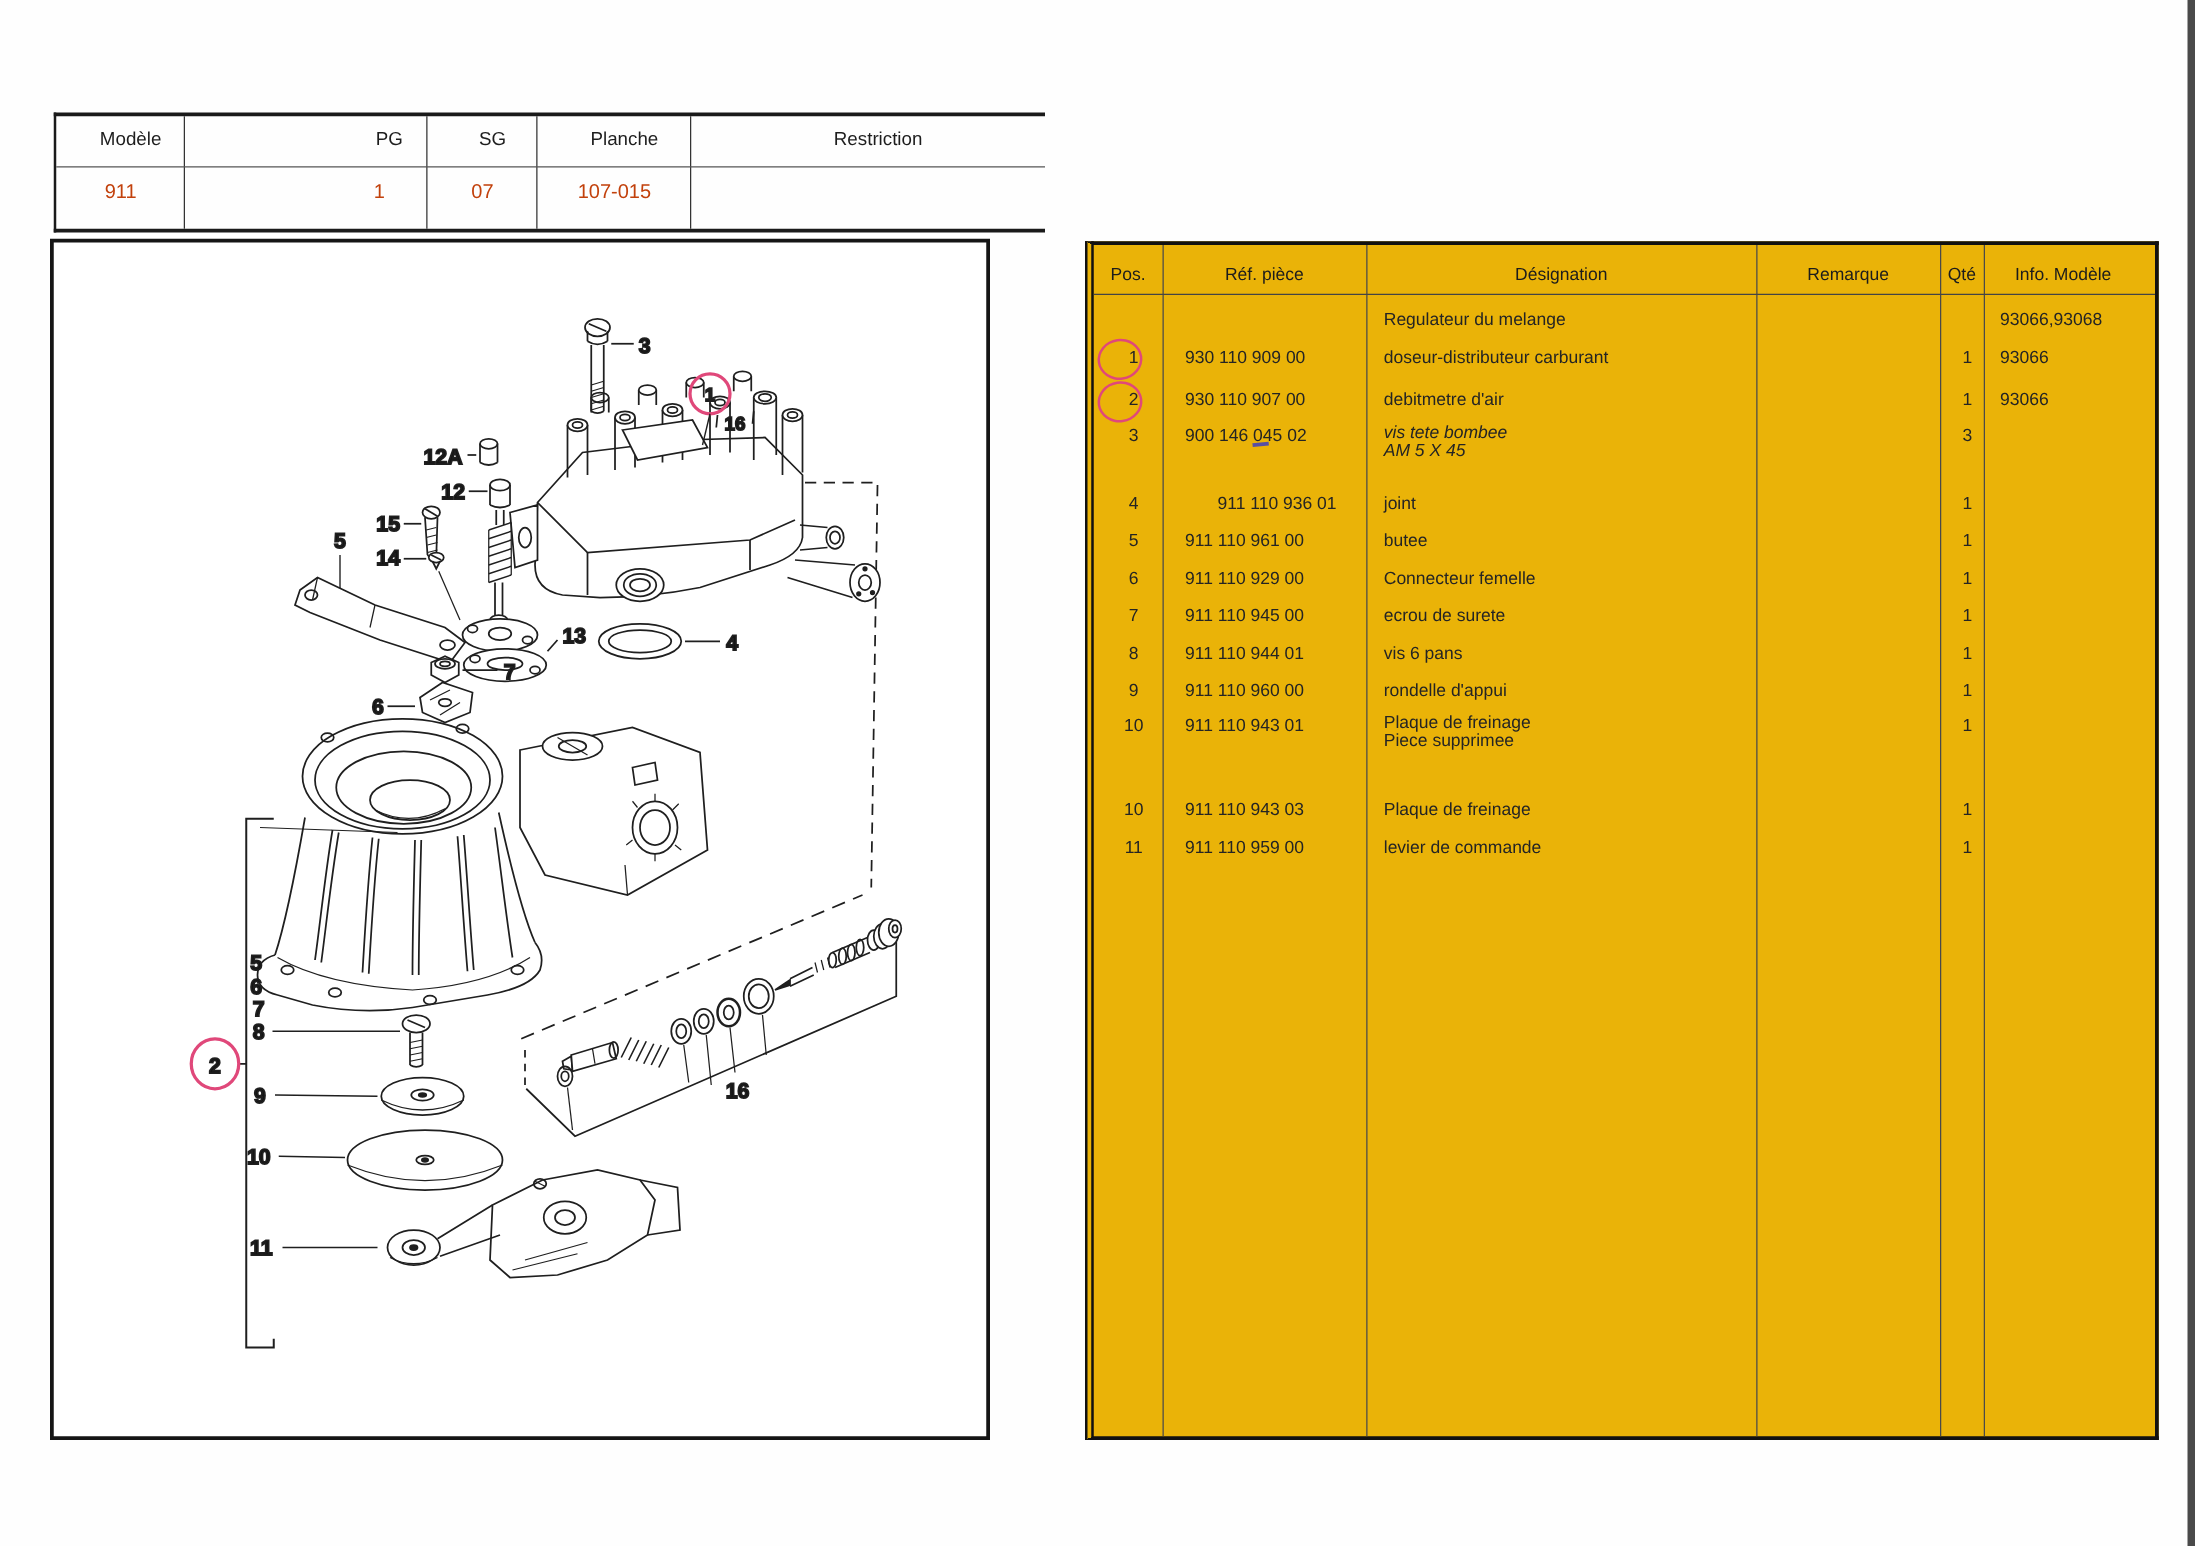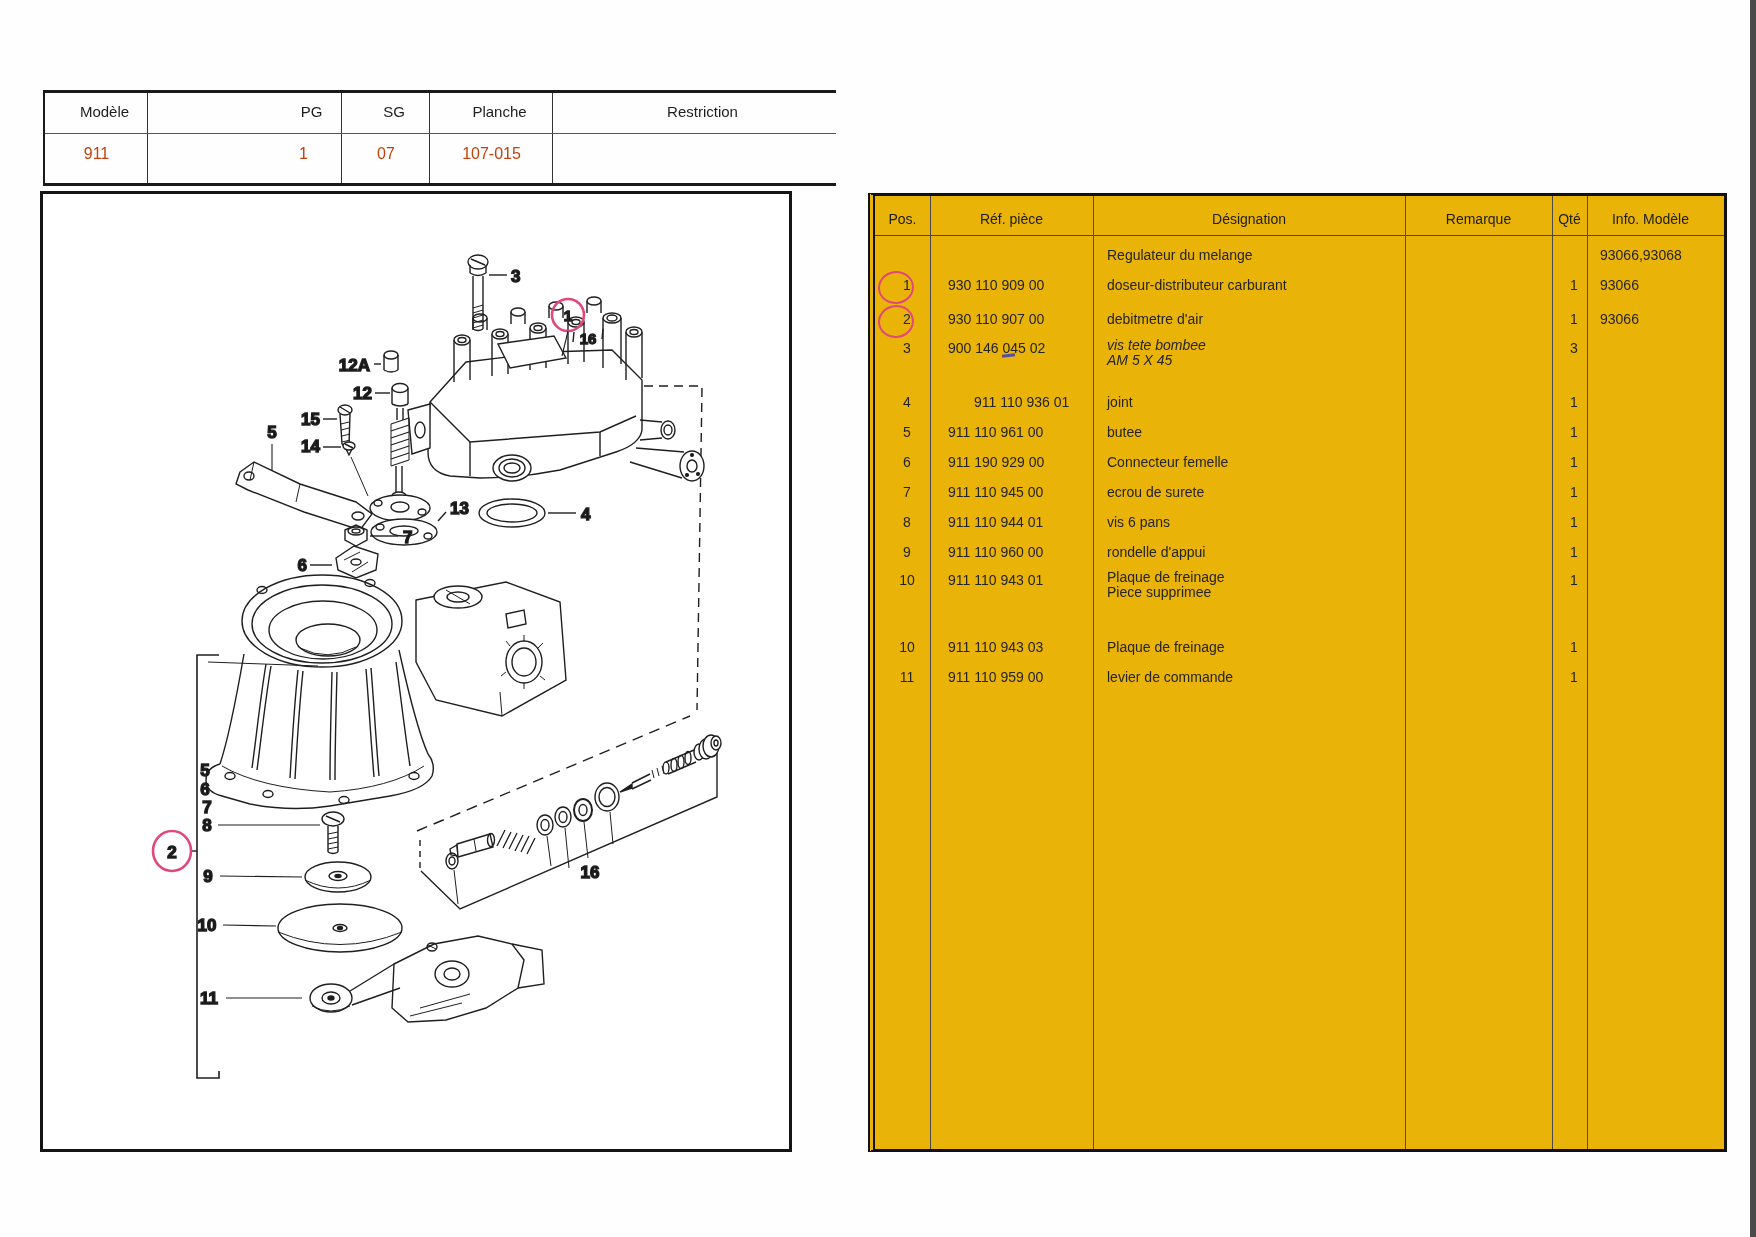--- a/index.html
+++ b/index.html
@@ -408,21 +408,21 @@
         </div>
         <div class="prow" style="top: 226px;">
           <div class="pcell" style="left: 0px; width: 50px; text-align: center;">5</div>
           <div class="pcell" style="left: 66px;">911 110 961 00</div>
           <div class="pcell" style="left: 225px; width: 310px;"><div>butee</div></div>
           <div class="pcell" style="left: 672px; width: 40px; text-align: center;">1</div>
           <div class="pcell" style="left: 718px;"></div>
         </div>
         <div class="prow" style="top: 256px;">
           <div class="pcell" style="left: 0px; width: 50px; text-align: center;">6</div>
-          <div class="pcell" style="left: 66px;">911 190 929 00</div>
+          <div class="pcell" style="left: 66px;">911 110 929 00</div>
           <div class="pcell" style="left: 225px; width: 310px;"><div>Connecteur femelle</div></div>
           <div class="pcell" style="left: 672px; width: 40px; text-align: center;">1</div>
           <div class="pcell" style="left: 718px;"></div>
         </div>
         <div class="prow" style="top: 286px;">
           <div class="pcell" style="left: 0px; width: 50px; text-align: center;">7</div>
           <div class="pcell" style="left: 66px;">911 110 945 00</div>
           <div class="pcell" style="left: 225px; width: 310px;"><div>ecrou de surete</div></div>
           <div class="pcell" style="left: 672px; width: 40px; text-align: center;">1</div>
           <div class="pcell" style="left: 718px;"></div>

